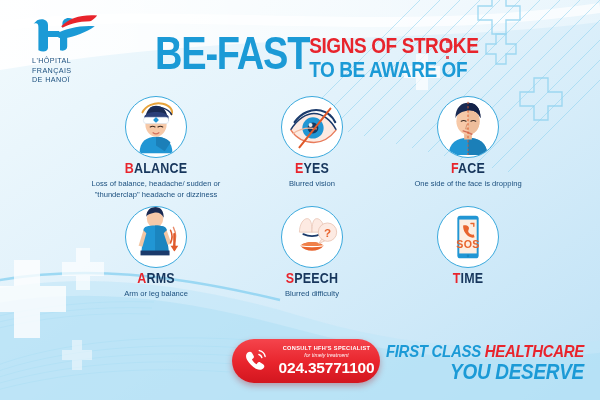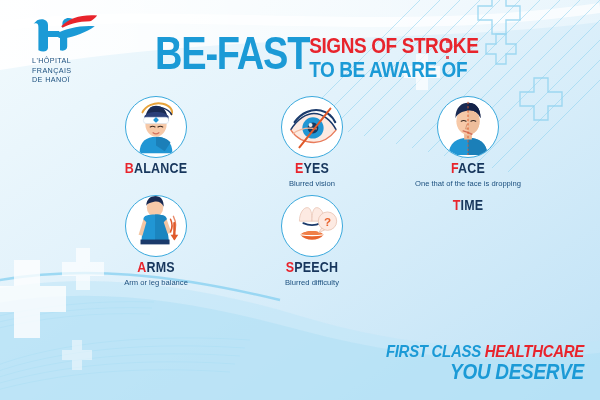--- a/index.html
+++ b/index.html
@@ -298,20 +298,21 @@
             <path d="M25,31 q2.5,-1.6 5,0" stroke="#3b2a22" stroke-width="1.1" fill="none" stroke-linecap="round"></path>
             <path d="M33,31 q2.5,-1.6 5,0" stroke="#3b2a22" stroke-width="1.1" fill="none" stroke-linecap="round"></path>
             <path d="M28,37 q3,2.2 6,0" stroke="#d4715c" stroke-width="1.4" fill="none" stroke-linecap="round"></path>
             <path d="M17,16 C20,9 30,5 38,7 C46,9 49,14 47,18" stroke="#e8a33a" stroke-width="2" fill="none" stroke-linecap="round"></path>
             <path d="M47,18 C44,12 34,9 26,11" stroke="#1b2f5e" stroke-width="1.6" fill="none" stroke-linecap="round"></path>
           </svg>
         </div>
         <div class="item-title">
           <span class="first">B</span><span>ALANCE</span>
         </div>
+        <div class="item-desc">Loss of balance, headache/ sudden or "thunderclap" headache or dizziness</div>
       </div>
 
       <div class="cell">
         <div class="circle">
           <svg viewBox="0 0 62 62">
             <path d="M9,34 C16,22 26,17 33,17 C42,17 51,24 56,34 C49,43 41,47 33,47 C24,47 15,43 9,34 Z" fill="#fdeae2"></path>
             <path d="M9,34 C16,22 26,17 33,17 C42,17 51,24 56,34" stroke="#1b3a6b" stroke-width="1.6" fill="none"></path>
             <path d="M9,34 C15,43 24,47 33,47 C41,47 49,43 56,34" stroke="#e87b5b" stroke-width="1.4" fill="none"></path>
             <circle cx="32" cy="32" r="11" fill="#2196d4"></circle>
             <circle cx="32" cy="32" r="5.6" fill="#143a63"></circle>
@@ -340,21 +341,21 @@
             <path d="M24,25 q2.5,-1.5 5,0" stroke="#3b2a22" stroke-width="1.1" fill="none" stroke-linecap="round"></path>
             <path d="M34,25 q2.5,-1.5 5,0" stroke="#3b2a22" stroke-width="1.1" fill="none" stroke-linecap="round"></path>
             <path d="M30,28 l-1.5,5 h3" stroke="#d4926f" stroke-width="1" fill="none" stroke-linejoin="round"></path>
             <path d="M26,35 q5,1.5 9,3.5" stroke="#d4715c" stroke-width="1.5" fill="none" stroke-linecap="round"></path>
             <line x1="31" y1="5" x2="31" y2="60" stroke="#e05a2b" stroke-width="1" stroke-dasharray="2.4,2" opacity="0.95"></line>
           </svg>
         </div>
         <div class="item-title">
           <span class="first">F</span><span>ACE</span>
         </div>
-        <div class="item-desc">One that of the face is dropping</div>
+        <div class="item-desc">One side of the face is dropping</div>
       </div>
     </div>
 
     <div class="row row2">
 
       <div class="cell">
         <div class="circle">
           <svg viewBox="0 0 62 62">
             <ellipse cx="30" cy="12" rx="8.5" ry="9.5" fill="#f7c9a8"></ellipse>
             <path d="M21,10 C21,3 26,0 30,0 C36,0 39,4 39,11 C37,7 33,5 29,6 C25,7 22,8 21,10 Z" fill="#1a2a52"></path>
@@ -389,26 +390,52 @@
             <text x="47" y="30.5" font-family="Liberation Sans, sans-serif" font-size="12" font-weight="bold" fill="#e8642e" text-anchor="middle">?</text>
           </svg>
         </div>
         <div class="item-title">
           <span class="first">S</span><span>PEECH</span>
         </div>
         <div class="item-desc">Blurred difficulty</div>
       </div>
 
       <div class="cell wide">
+        <div class="circle">
+          <svg viewBox="0 0 62 62">
+            <rect x="20" y="9" width="22" height="44" rx="3" fill="#2196d4"></rect>
+            <rect x="22" y="13" width="18" height="35" fill="#fdeee2"></rect>
+            <circle cx="31" cy="50.5" r="1.3" fill="#1b85bf"></circle>
+            <path d="M26,19 c0,0 4,-1 5.5,1.5 c1.5,2.5 -1,3.5 0,5.5 c1,2 3.5,3 5.5,2.5
+                     l0.8,2.8 c-3,1.2 -7,-0.6 -9.2,-3.8 c-2.2,-3.2 -2.8,-6.5 -2.6,-8.5 Z" fill="#e8642e"></path>
+            <path d="M34,17 l3,0 l0,3" stroke="#e8642e" stroke-width="1.4" fill="none" stroke-linecap="round"></path>
+            <text x="31" y="42" font-family="Liberation Sans, sans-serif" font-size="11" font-weight="bold" fill="#e8642e" text-anchor="middle" letter-spacing="0.4">SOS</text>
+          </svg>
+        </div>
         <div class="item-title">
           <span class="first">T</span><span>IME</span>
         </div>
       </div>
     </div>
   </div>
 
+  <div id="cta">
+    <svg id="cta-icon" viewBox="0 0 30 30">
+      <path d="M7,5 c1.6,-1.2 3.4,-1 4.4,0.6 l2,3.2 c0.8,1.3 0.5,2.5 -0.7,3.4
+               l-1.2,0.9 c0.6,2.2 3.2,4.8 5.4,5.6 l0.9,-1.3 c0.9,-1.2 2.1,-1.5 3.4,-0.7
+               l3.2,2 c1.6,1 1.8,2.8 0.6,4.4 c-2,2.6 -5.3,2.6 -8.9,0.7
+               c-4,-2.1 -8.2,-6.3 -10.3,-10.3 C3.9,10.2 4.4,7 7,5 Z" fill="#ffffff"></path>
+      <path d="M20,3 c3.4,0.7 6,3.3 6.7,6.7" stroke="#ffffff" stroke-width="1.7" fill="none" stroke-linecap="round"></path>
+      <path d="M19.5,7.5 c1.7,0.5 2.9,1.7 3.4,3.4" stroke="#ffffff" stroke-width="1.7" fill="none" stroke-linecap="round"></path>
+    </svg>
+    <div id="cta-text">
+      <span id="cta-line1">CONSULT HFH'S SPECIALIST</span>
+      <span id="cta-line2">for timely treatment</span>
+      <span id="cta-phone">024.35771100</span>
+    </div>
+  </div>
 
   <div id="tagline">
     <span id="tag1"><span>FIRST CLASS </span><span class="red">HEALTHCARE</span></span>
     <span id="tag2">YOU DESERVE</span>
   </div>
 
 </div>
 
 </body></html>

